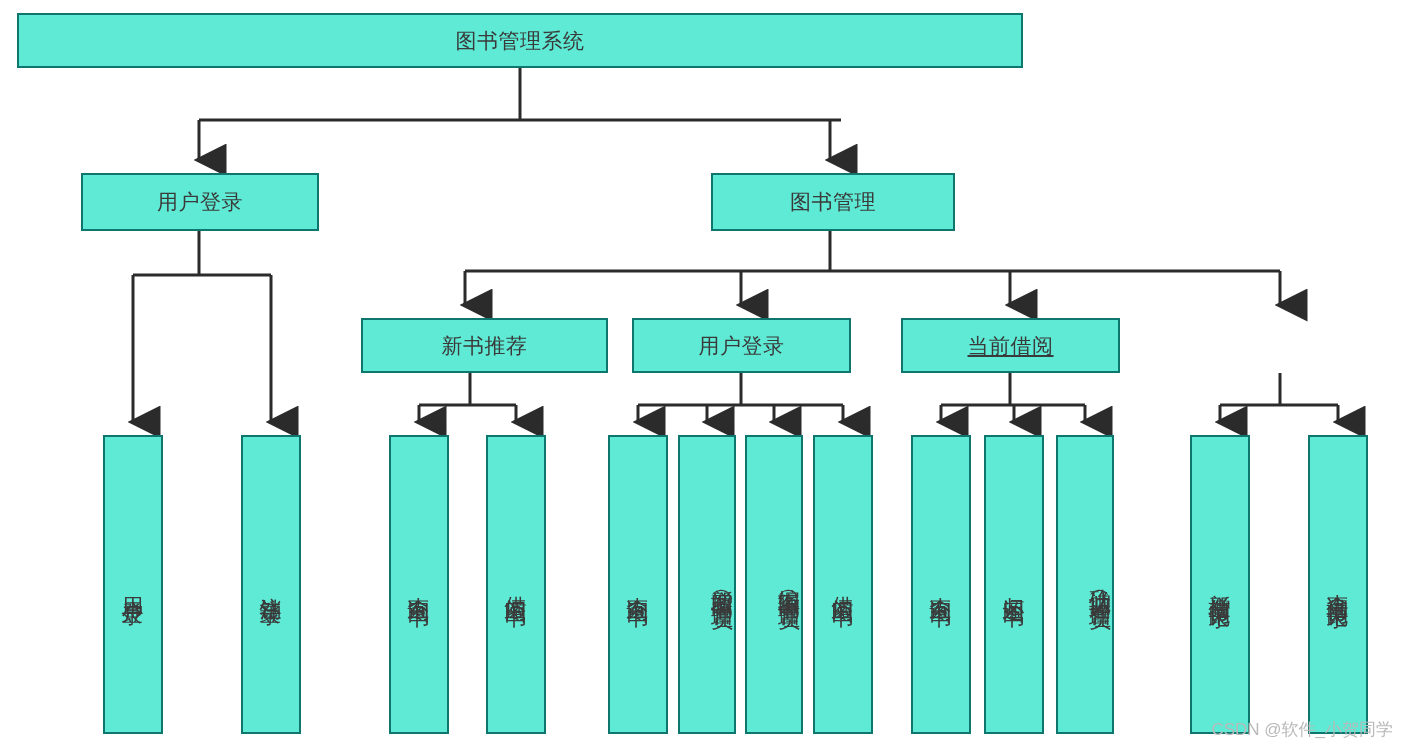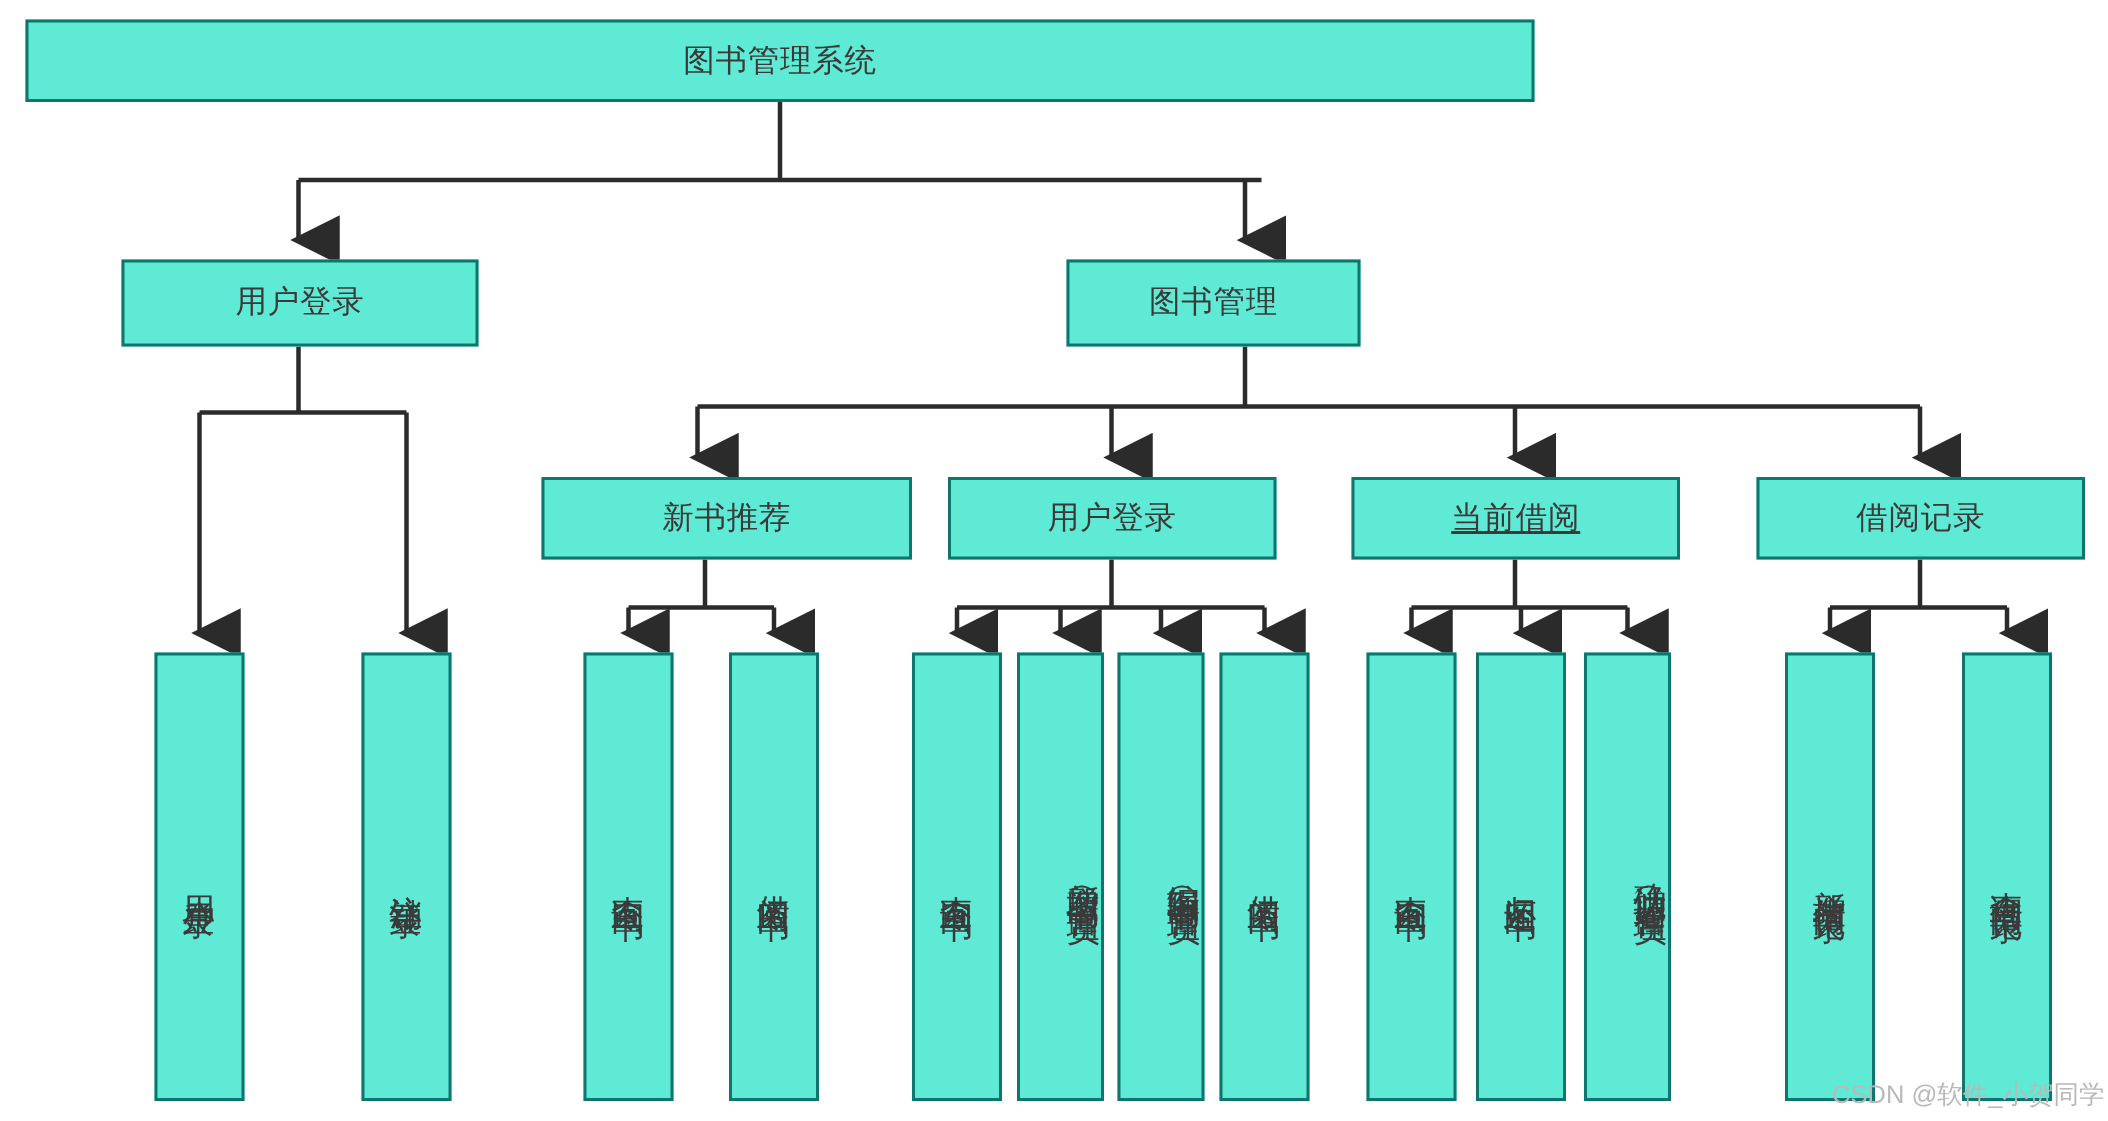--- a/index.html
+++ b/index.html
@@ -55,21 +55,21 @@
     position: absolute;
     left: 0;
     top: 0;
     width: 1405px;
     height: 747px;
     z-index: 1;
     pointer-events: none;
   }
   .watermark {
     position: absolute;
-    right: 2px;
+    right: 12px;
     bottom: 6px;
     font-size: 17px;
     color: #b9b9b9;
     z-index: 5;
     white-space: nowrap;
     font-family: "Liberation Sans", "DejaVu Sans", sans-serif;
   }
 </style>
 </head>
 <body>
@@ -122,26 +122,25 @@
       <path d="M 1280 373 L 1280 405"></path>
       <path d="M 1220 405 L 1338 405"></path>
       <path d="M 1220 405 L 1220 422" marker-end="url(#arrow)"></path>
       <path d="M 1338 405 L 1338 422" marker-end="url(#arrow)"></path>
     </g>
   </svg>
 
   <div class="node horizontal" style="left:17px; top:13px; width:1006px; height:55px;">图书管理系统</div>
 
   <div class="node horizontal" style="left:81px; top:173px; width:238px; height:58px;">用户登录</div>
-  <div class="node horizontal" style="left:711px; top:173px; width:196px; height:58px;">图书管理</div>
+  <div class="node horizontal" style="left:711px; top:173px; width:244px; height:58px;">图书管理</div>
 
   <div class="node horizontal" style="left:361px; top:318px; width:247px; height:55px;">新书推荐</div>
   <div class="node horizontal" style="left:632px; top:318px; width:219px; height:55px;">用户登录</div>
   <div class="node horizontal" style="left:901px; top:318px; width:219px; height:55px;text-decoration:underline;">当前借阅</div>
-  <div class="node horizontal" style="left:1171px; top:318px; width:219px; height:55px;">借阅记录</div>
 
   <div class="node vertical center-v" style="left:103px; top:435px; width:60px; height:299px;">用户登录</div>
   <div class="node vertical center-v" style="left:241px; top:435px; width:60px; height:299px;">注销登录</div>
 
   <div class="node vertical center-v" style="left:389px; top:435px; width:60px; height:299px;">查询图书</div>
   <div class="node vertical center-v" style="left:486px; top:435px; width:60px; height:299px;">借阅图书</div>
 
   <div class="node vertical center-v" style="left:608px; top:435px; width:60px; height:299px;">查询图书</div>
   <div class="node vertical" style="left:678px; top:435px; width:58px; height:299px;">新增图书（管理员）</div>
   <div class="node vertical" style="left:745px; top:435px; width:58px; height:299px;">编辑图书（管理员）</div>

